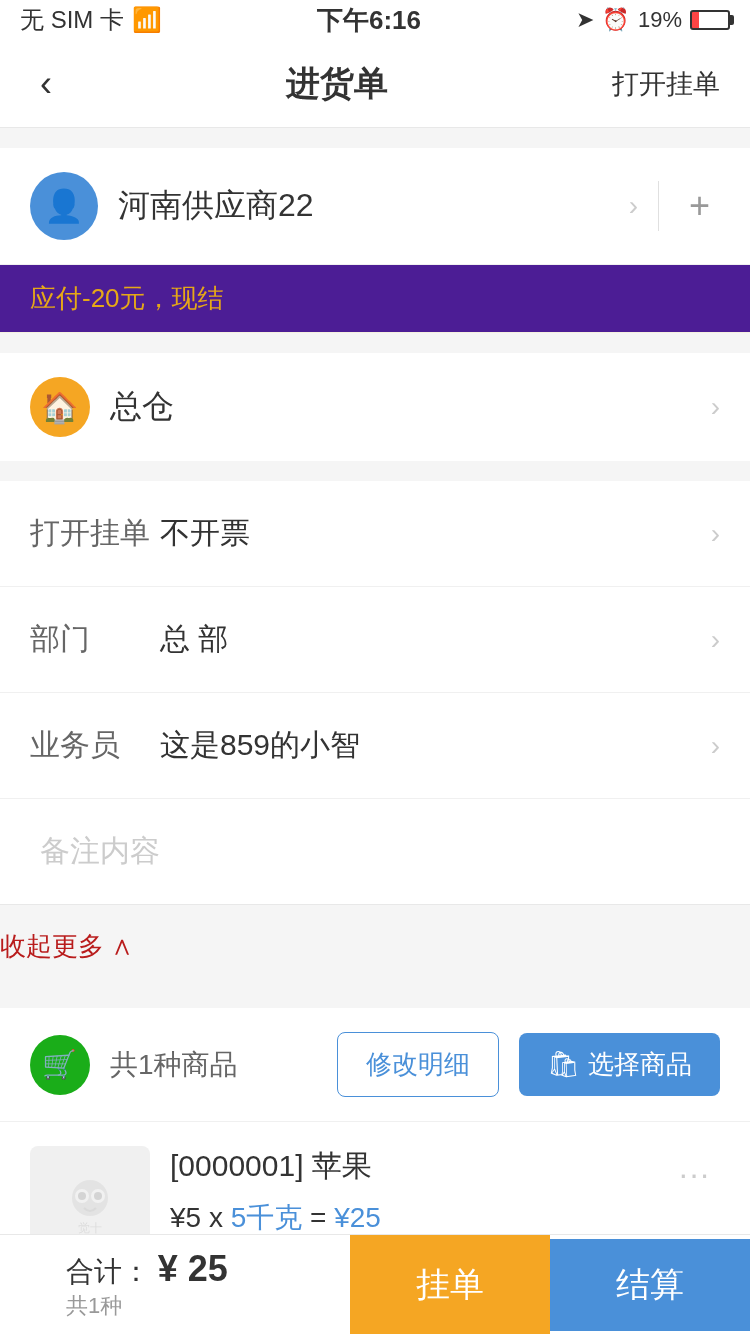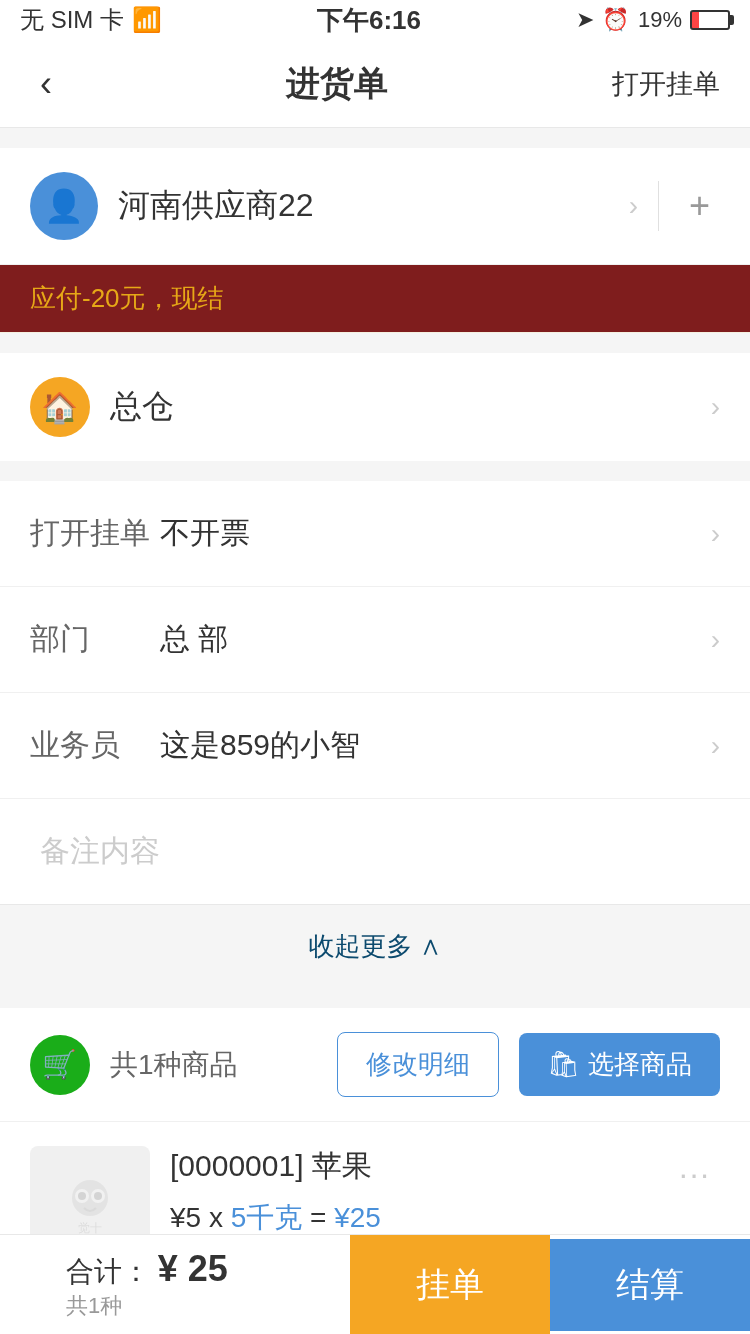--- a/index.html
+++ b/index.html
@@ -119,21 +119,21 @@
       margin: 0 20px;
     }
     .add-btn {
       font-size: 36px;
       color: #999;
       padding: 0 10px;
     }
 
     
     .notice-bar {
-      background: #7f1d1d;
+      background: #4c1d95;
       padding: 16px 30px;
       font-size: 26px;
       color: #e6a817;
       border-bottom: 1px solid #f5f0e0;
     }
 
     
     .warehouse-row {
       background: #fff;
       display: flex;
@@ -182,24 +182,24 @@
       color: #333;
       padding-left: 10px;
     }
     .form-placeholder {
       color: #ccc;
     }
 
     
     .collapse-bar {
       background: #f5f5f5;
-      text-align: center;
+      text-align: left;
       padding: 24px 0;
       font-size: 26px;
-      color: #0c4a6e;
+      color: #b91c1c;
       border-top: 1px solid #e8e8e8;
     }
 
     
     .product-header {
       background: #fff;
       display: flex;
       align-items: center;
       padding: 24px 30px;
       border-bottom: 1px solid #f0f0f0;

